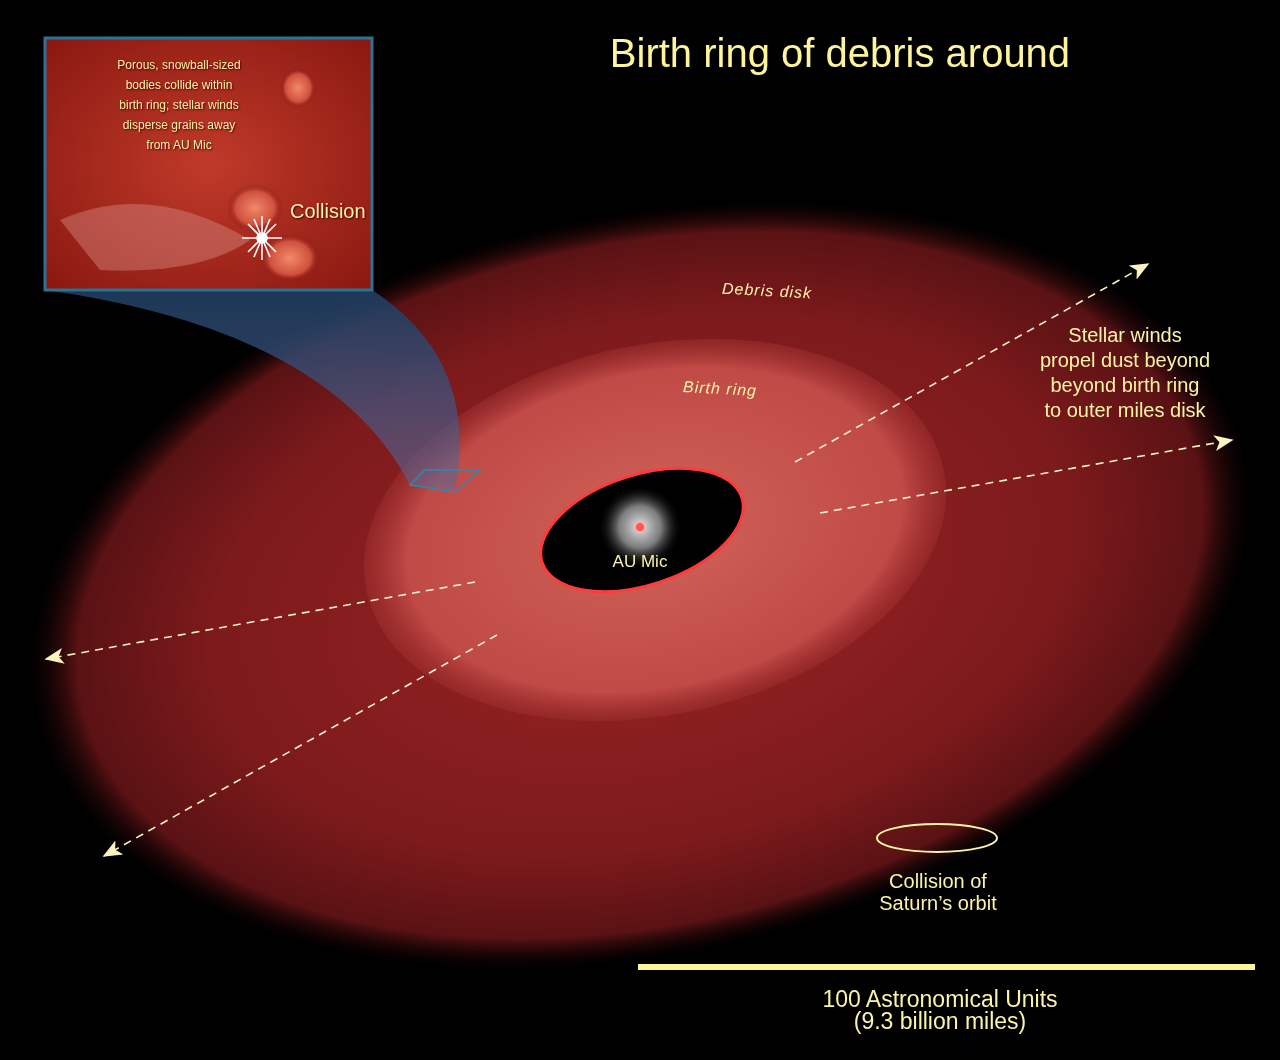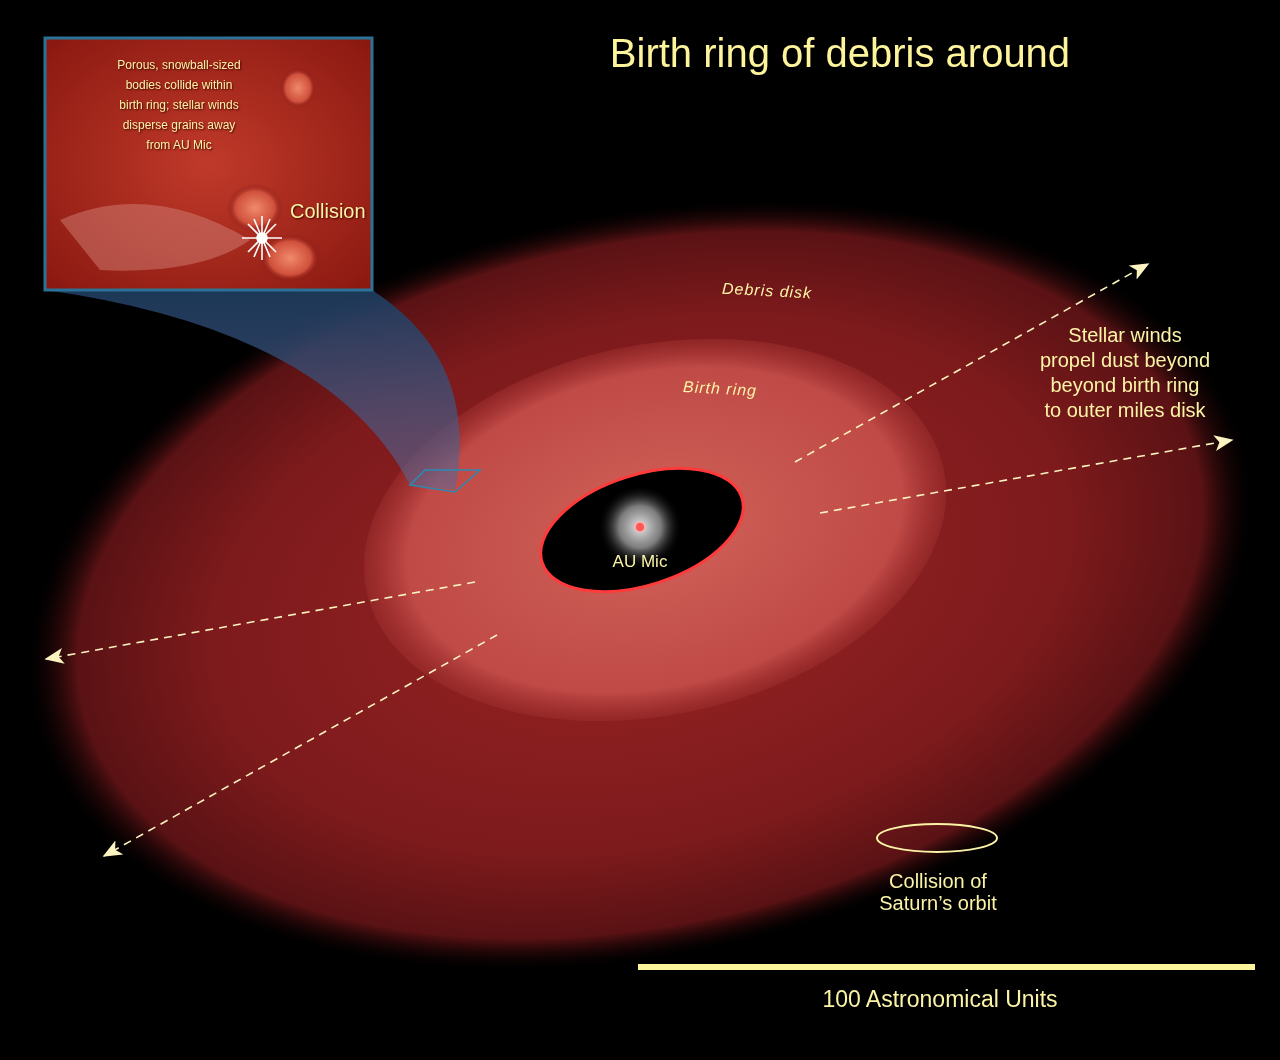--- a/index.html
+++ b/index.html
@@ -126,13 +126,14 @@
   <div>to outer miles disk</div>
 </div>
 
 <div class="lbl saturn">
   <div>Collision of</div>
   <div>Saturn’s orbit</div>
 </div>
 
 <div class="lbl au">
   <div>100 Astronomical Units</div>
+  <div>(9.3 billion miles)</div>
 </div>
 
 </body></html>

